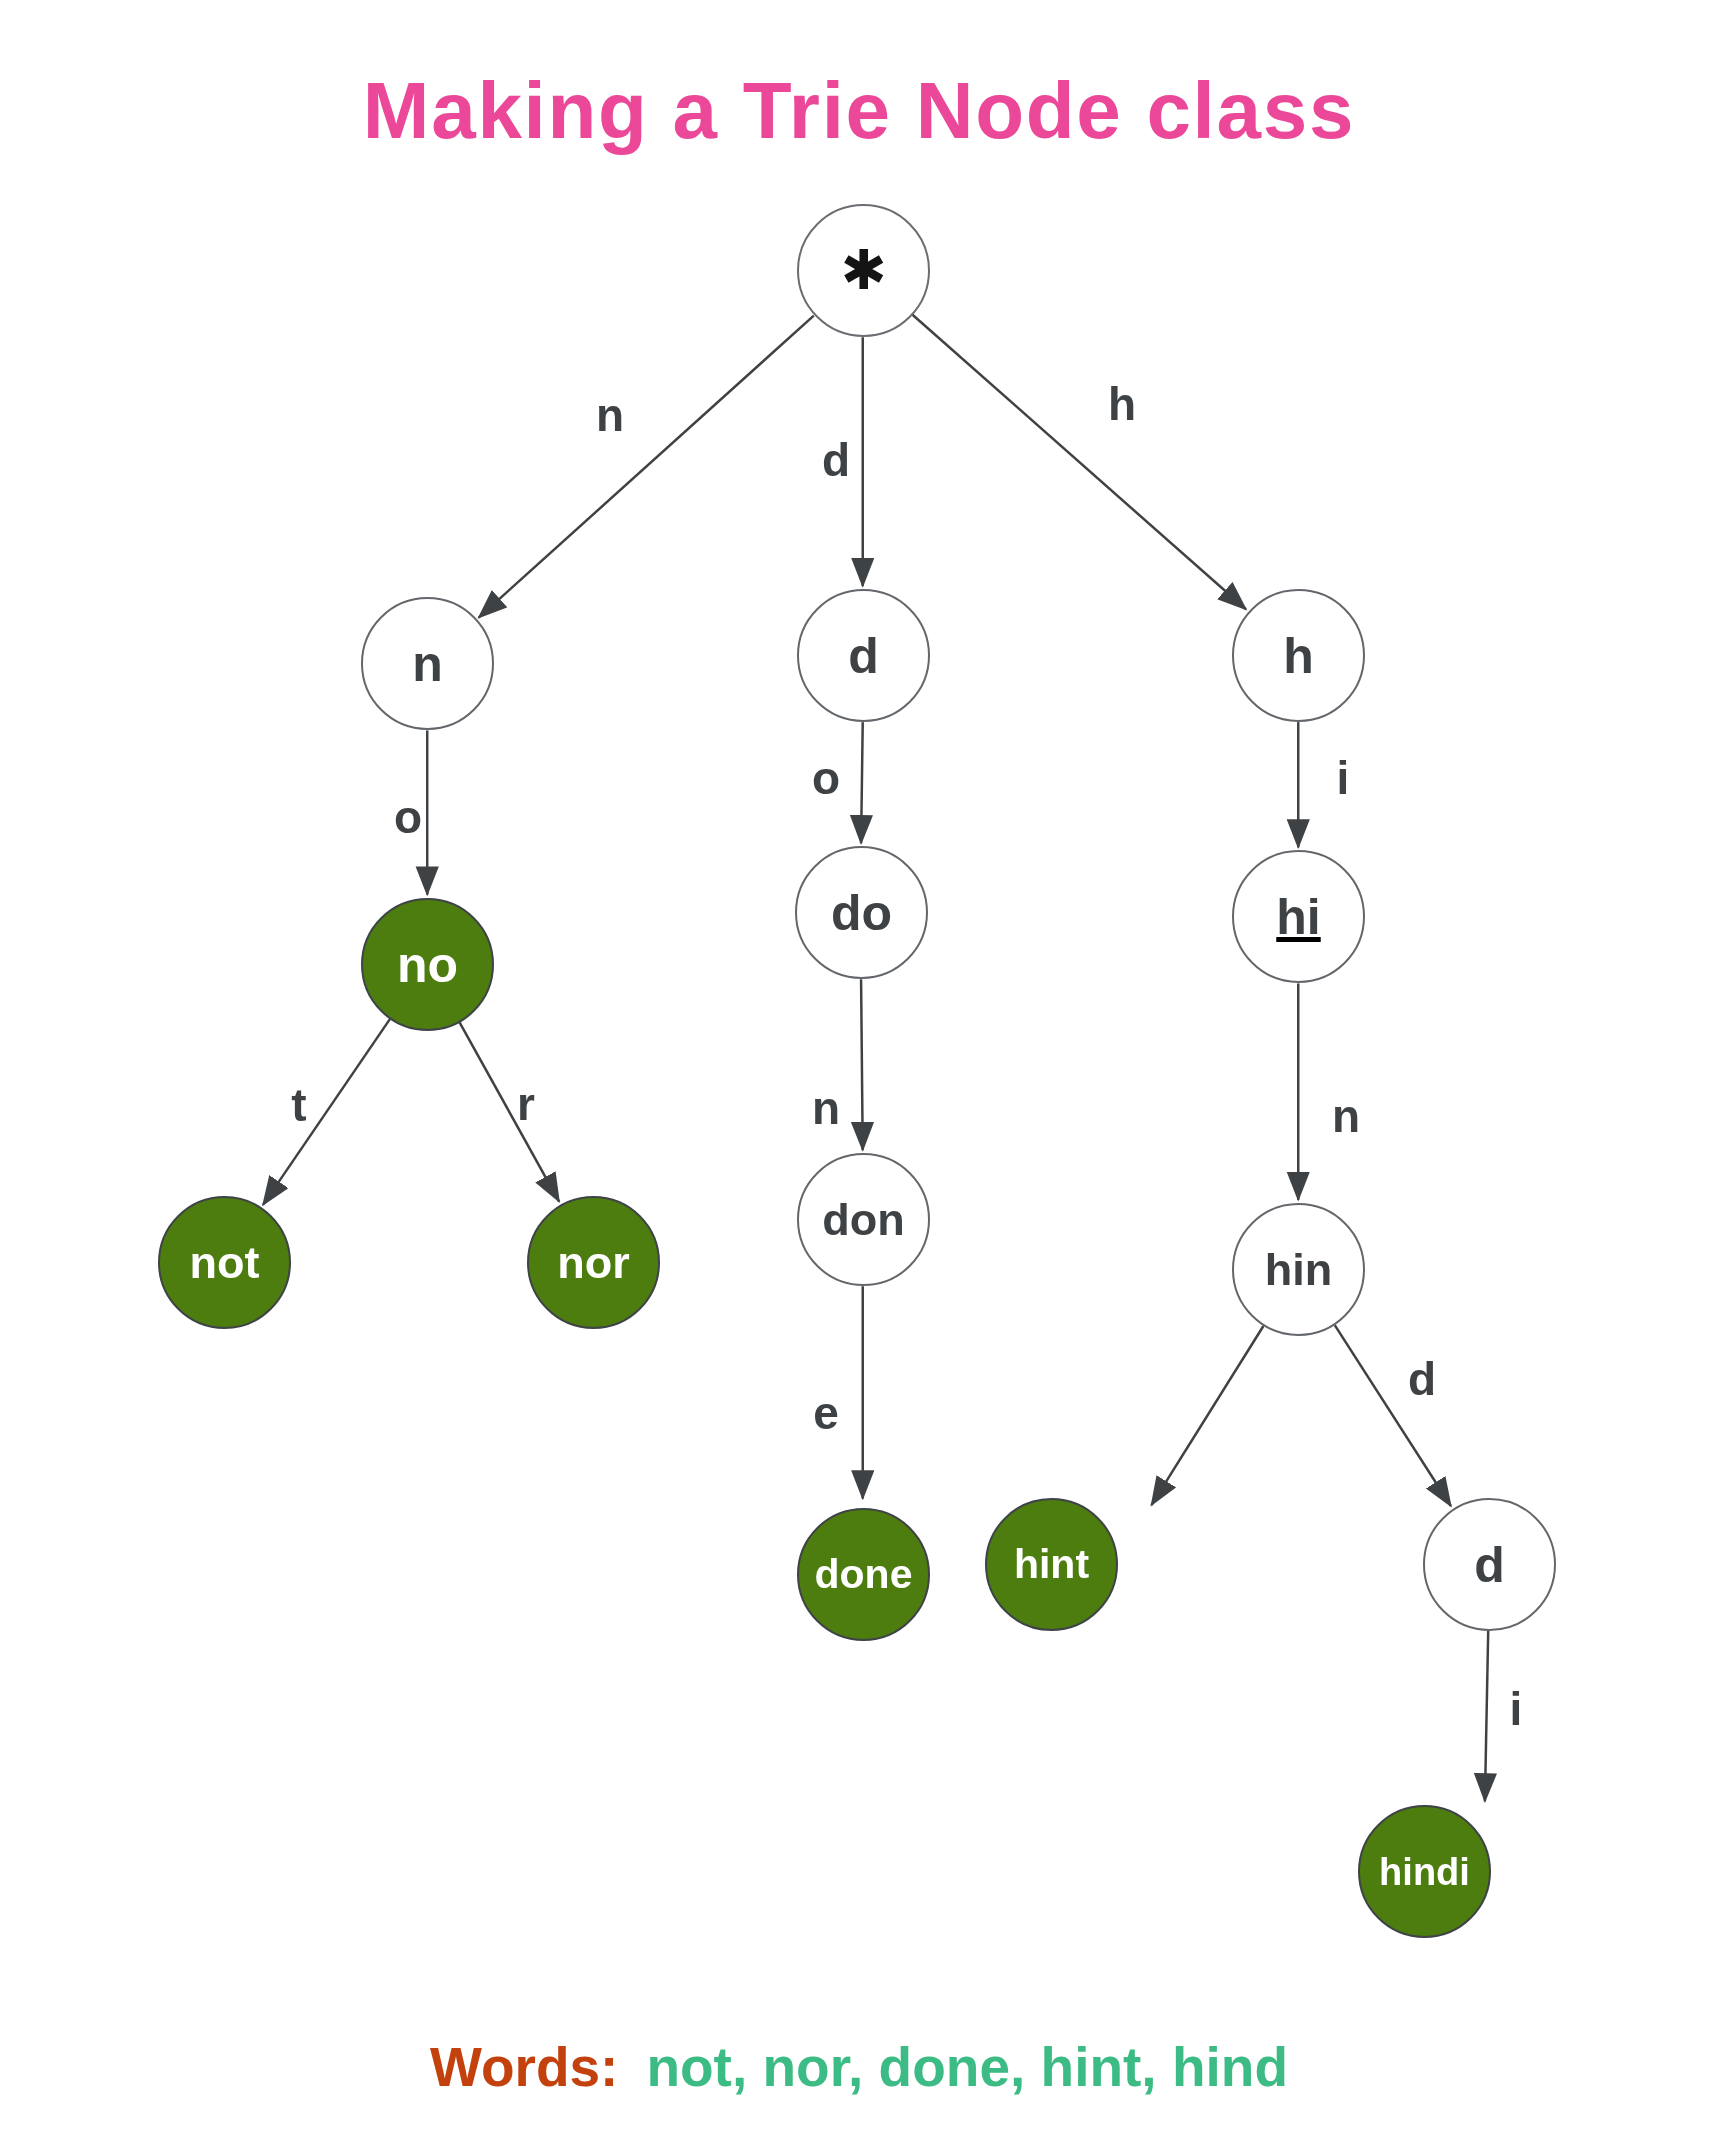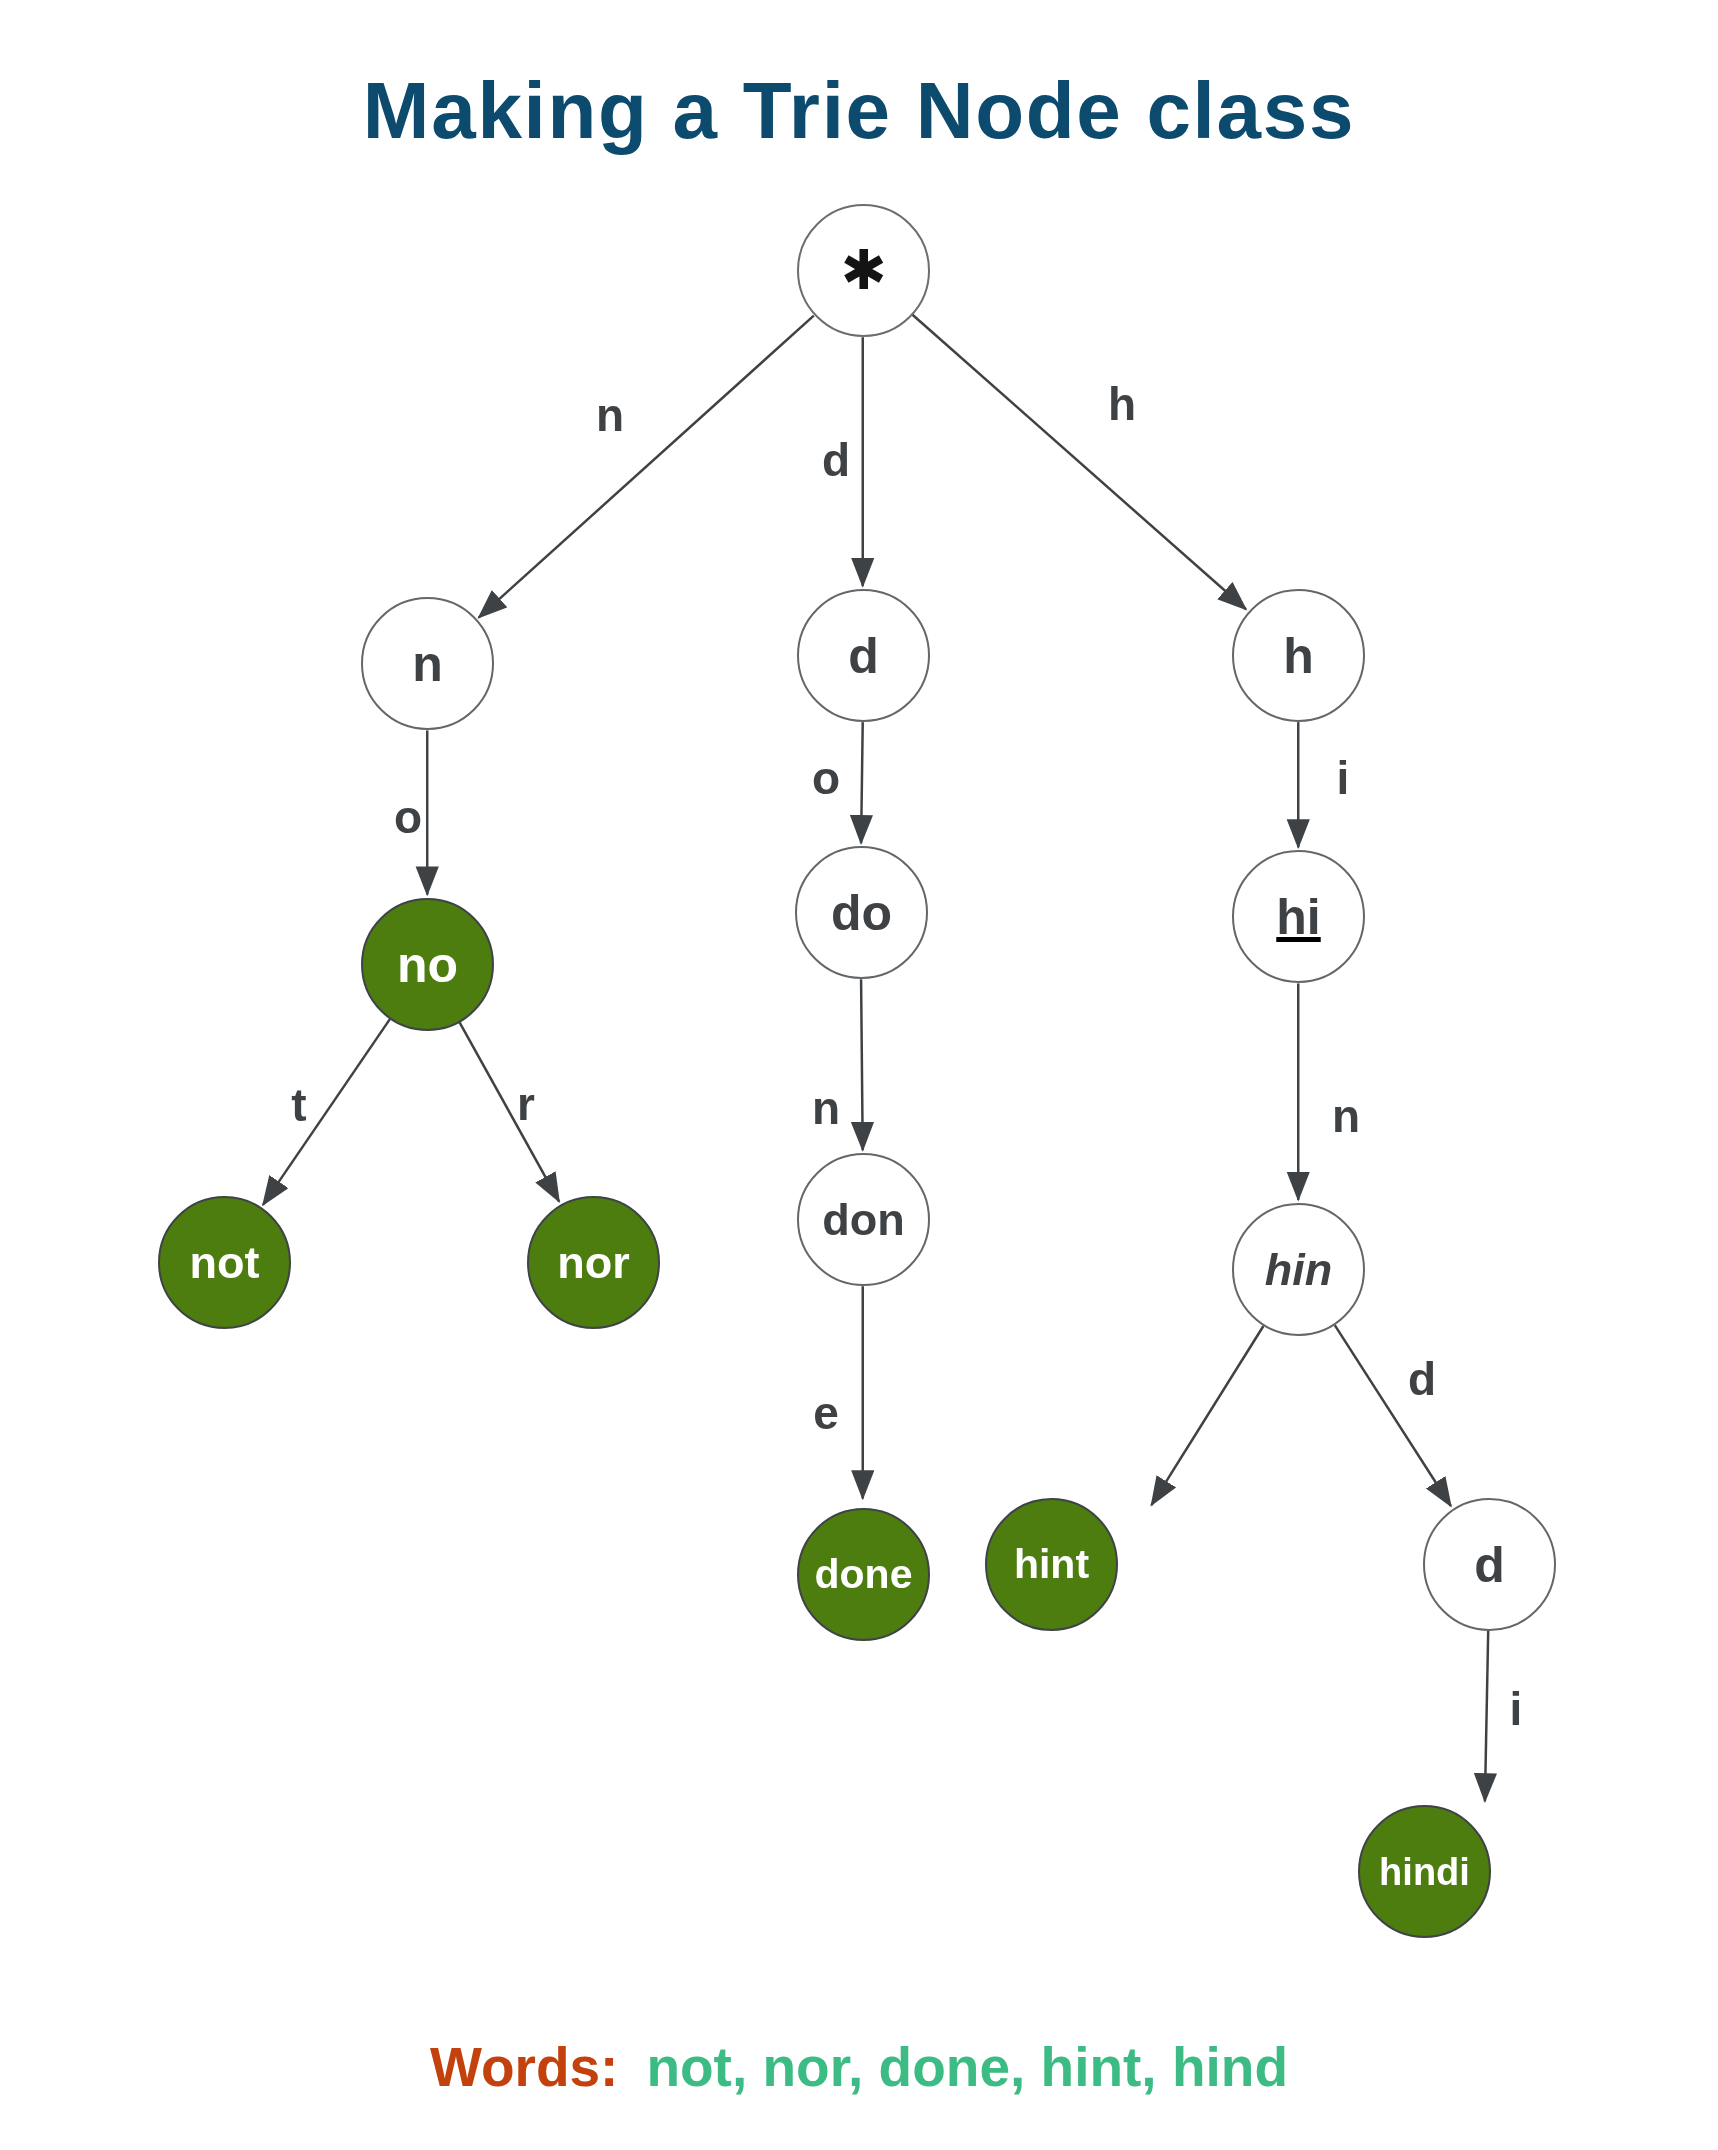--- a/index.html
+++ b/index.html
@@ -17,21 +17,21 @@
   }
   .page-title {
     position: absolute;
     top: 65px;
     left: 0;
     width: 100%;
     text-align: center;
     font-size: 80px;
     font-weight: bold;
     letter-spacing: 1.7px;
-    color: #0c4a6e;
+    color: #ec4899;
   }
   .edge-layer {
     position: absolute;
     left: 0;
     top: 0;
   }
   .edge-layer line {
     stroke: #3f4245;
     stroke-width: 3;
   }
@@ -161,21 +161,21 @@
   </div>
   <div class="node word" style="left:158px; top:1196px;">
     <span class="node-label s54">not</span>
   </div>
   <div class="node word" style="left:527px; top:1196px;align-items:center;">
     <span class="node-label s54">nor</span>
   </div>
   <div class="node" style="left:797px; top:1153px;">
     <span class="node-label s54">don</span>
   </div>
-  <div class="node" style="left:1232px; top:1203px;font-style:italic;">
+  <div class="node" style="left:1232px; top:1203px;">
     <span class="node-label s54">hin</span>
   </div>
   <div class="node word" style="left:797px; top:1508px;">
     <span class="node-label s50">done</span>
   </div>
   <div class="node word" style="left:985px; top:1498px;">
     <span class="node-label s50">hint</span>
   </div>
   <div class="node" style="left:1423px; top:1498px;">
     <span class="node-label s60">d</span>

